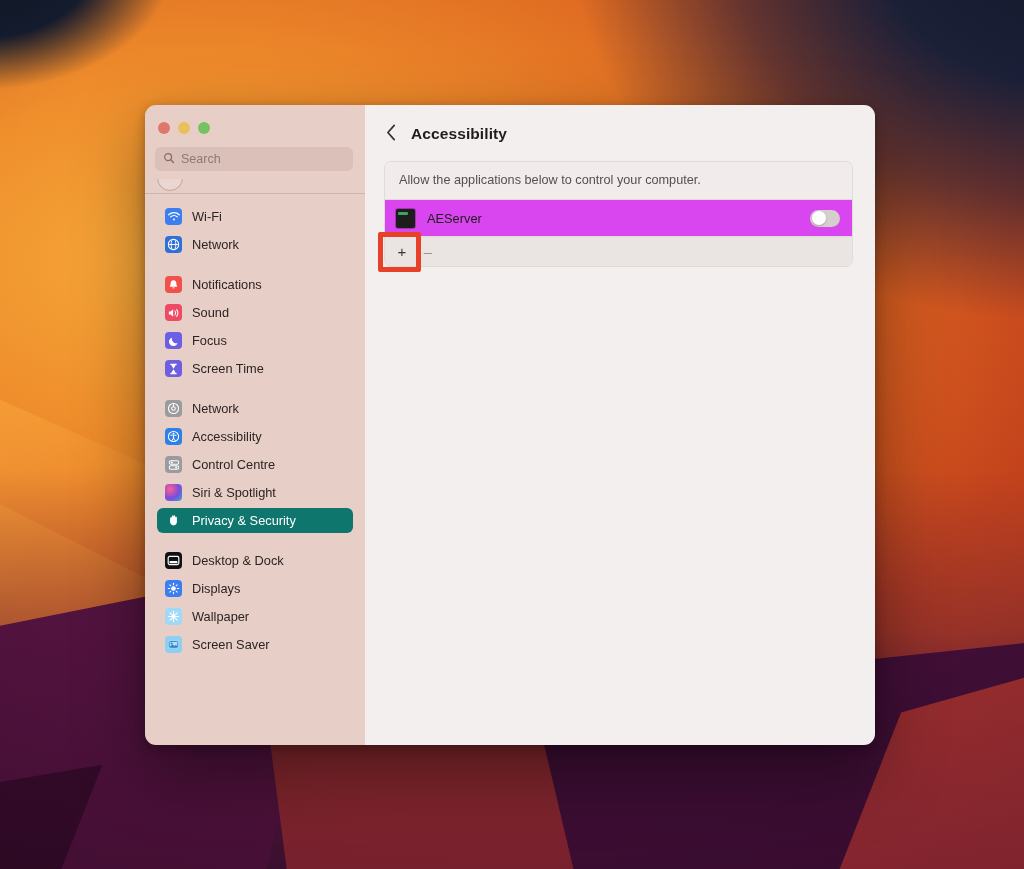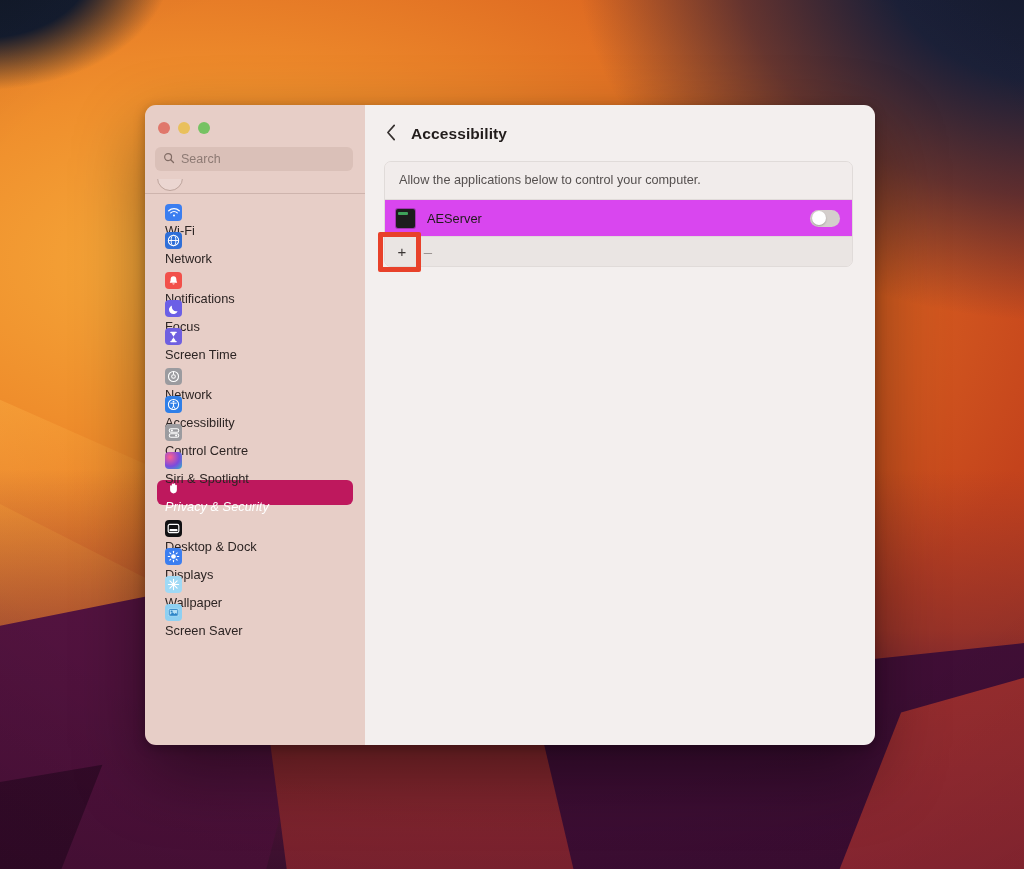--- a/index.html
+++ b/index.html
@@ -143,29 +143,29 @@
     background: rgba(255,255,255,0.18);
   }
   .sb-divider {
     height: 1px;
     background: rgba(120,90,80,0.22);
     margin: 0 -12px 10px -12px;
   }
 
   .sb-item {
     display: flex;
-    gap: 2px;
+    align-items: center;
+    gap: 10px;
     height: 25px;
     padding: 0 8px;
     border-radius: 6px;
     margin-bottom: 3px;
     cursor: default;
-    flex-direction: column;
-  }
-  .sb-item.selected { background: #be185d; font-style: italic; }
+  }
+  .sb-item.selected { background: #0f766e; }
   .sb-item.selected .sb-label { color: #ffffff; }
   .sb-label {
     font-size: 12.8px;
     color: #2c2423;
     white-space: nowrap;
   }
   .sb-gap { height: 12px; }
 
   .sb-icon {
     width: 17px; height: 17px;
@@ -390,20 +390,30 @@
         <div class="sb-item">
           <span class="sb-icon ic-notif">
             <svg width="11" height="12" viewBox="0 0 12 13">
               <path d="M6 1.3c-2 0-3.1 1.4-3.1 3.2 0 2.4-.9 3.2-.9 3.8h8c0-.6-.9-1.4-.9-3.8 0-1.8-1.1-3.2-3.1-3.2z" fill="#fff"></path>
               <path d="M4.6 9.3a1.5 1.5 0 0 0 2.8 0z" fill="#fff"></path>
             </svg>
           </span>
           <span class="sb-label">Notifications</span>
         </div>
         <div class="sb-item">
+          <span class="sb-icon ic-sound">
+            <svg width="13" height="12" viewBox="0 0 14 12">
+              <path d="M2 4.3h2L6.6 2v8L4 7.7H2z" fill="#fff"></path>
+              <path d="M8.6 3.8a3.6 3.6 0 0 1 0 4.4" fill="none" stroke="#fff" stroke-width="1.1" stroke-linecap="round"></path>
+              <path d="M10.4 2.4a6 6 0 0 1 0 7.2" fill="none" stroke="#fff" stroke-width="1.1" stroke-linecap="round"></path>
+            </svg>
+          </span>
+          <span class="sb-label">Sound</span>
+        </div>
+        <div class="sb-item">
           <span class="sb-icon ic-focus">
             <svg width="12" height="12" viewBox="0 0 12 12">
               <path d="M9.6 7.9A4.3 4.3 0 0 1 4.1 2.4 4.4 4.4 0 1 0 9.6 7.9z" fill="#fff"></path>
             </svg>
           </span>
           <span class="sb-label">Focus</span>
         </div>
         <div class="sb-item">
           <span class="sb-icon ic-screentime">
             <svg width="9" height="12" viewBox="0 0 10 13">

